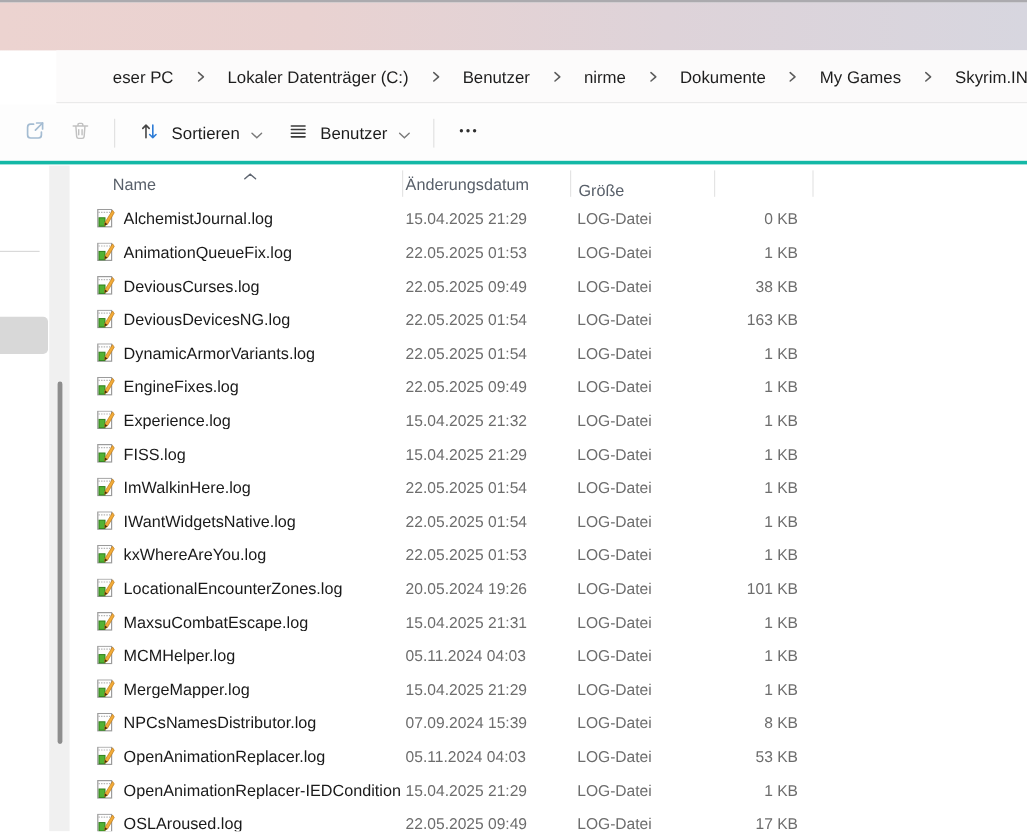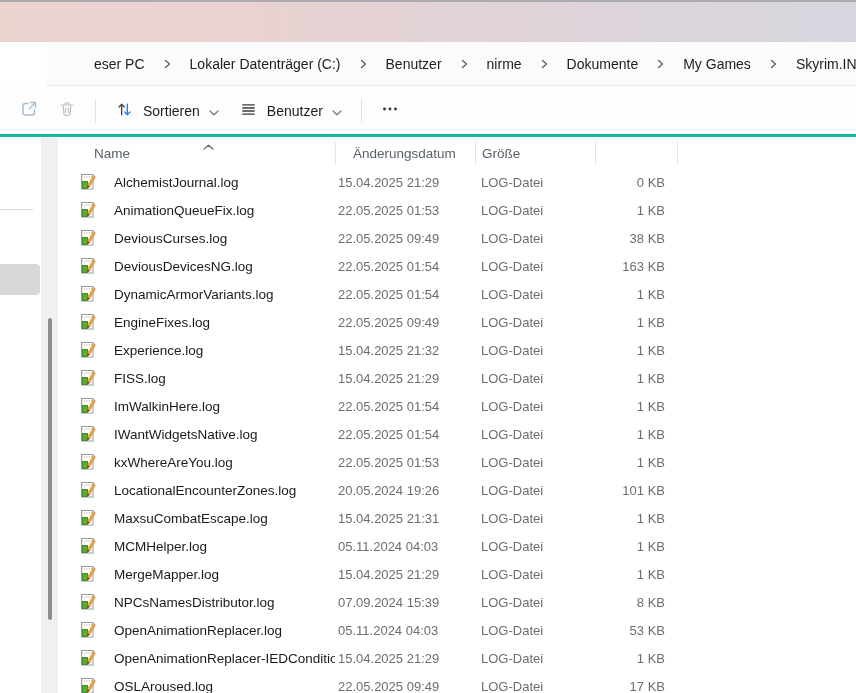--- a/index.html
+++ b/index.html
@@ -51,27 +51,27 @@
   .nav-scroll-track { position: absolute; left: 41px; top: 0; width: 17px; height: 555px; background: #f0f0f0; }
   .nav-scroll-thumb { position: absolute; left: 7px; top: 180px; width: 4px; height: 302px; background: #8d8d8d; border-radius: 2px; }
 
   
   .list { position: absolute; left: 60px; top: 0; width: 796px; height: 555px; background: #fff; }
   .list-header { position: absolute; top: 2px; left: 0; width: 796px; height: 26px; display: flex; padding-left: 15px; font-size: 13.5px; color: #59606a; }
   .hdr-sep { position: absolute; top: 2px; width: 1px; height: 22px; background: #e4e4e4; }
   .hdr-sep.s1 { left: 275px; } .hdr-sep.s2 { left: 415px; } .hdr-sep.s3 { left: 535px; } .hdr-sep.s4 { left: 617px; }
   .sort-caret { position: absolute; left: 143px; top: -2px; }
   .h-name  { width: 260px; padding-left: 19px; display: flex; align-items: center; text-align: center; }
-  .h-date  { width: 140px; padding-left: 18px;  display: flex; align-items: center; }
+  .h-date  { width: 140px; padding-left: 3px;  display: flex; align-items: center; }
   .h-typ   { width: 120px; padding-left: 6px;  display: flex; align-items: center; }
-  .h-size  { width: 82px;  padding-left: 7px;  display: flex; align-items: center; }
+  .h-size  { width: 82px;  padding-left: 7px;  display: flex; align-items: flex-end; }
 
   .rows { position: absolute; top: 30px; left: 0; width: 796px; padding-left: 15px; }
   .row { display: flex; align-items: center; height: 28px; }
-  .c-name { width: 260px; padding-left: 5px; display: flex; align-items: center; gap: 18px; overflow: hidden; text-align: right; }
+  .c-name { width: 260px; padding-left: 5px; display: flex; align-items: center; gap: 7px; overflow: hidden; text-align: right; }
   .file-icon { width: 16px; height: 16px; flex: 0 0 16px; display: flex; }
   .c-name-text { font-size: 13.5px; color: #1a1a1a; white-space: nowrap; overflow: hidden; }
   .c-date { width: 140px; padding-left: 3px; font-size: 13px; color: #6d6d6d; white-space: nowrap; }
   .c-typ  { width: 120px; padding-left: 6px; font-size: 13px; color: #6d6d6d; white-space: nowrap; }
   .c-size { width: 82px; padding-right: 12px; font-size: 13px; color: #6d6d6d; text-align: right; white-space: nowrap; }
 </style>
 </head>
 <body>
 
 <div class="app">

